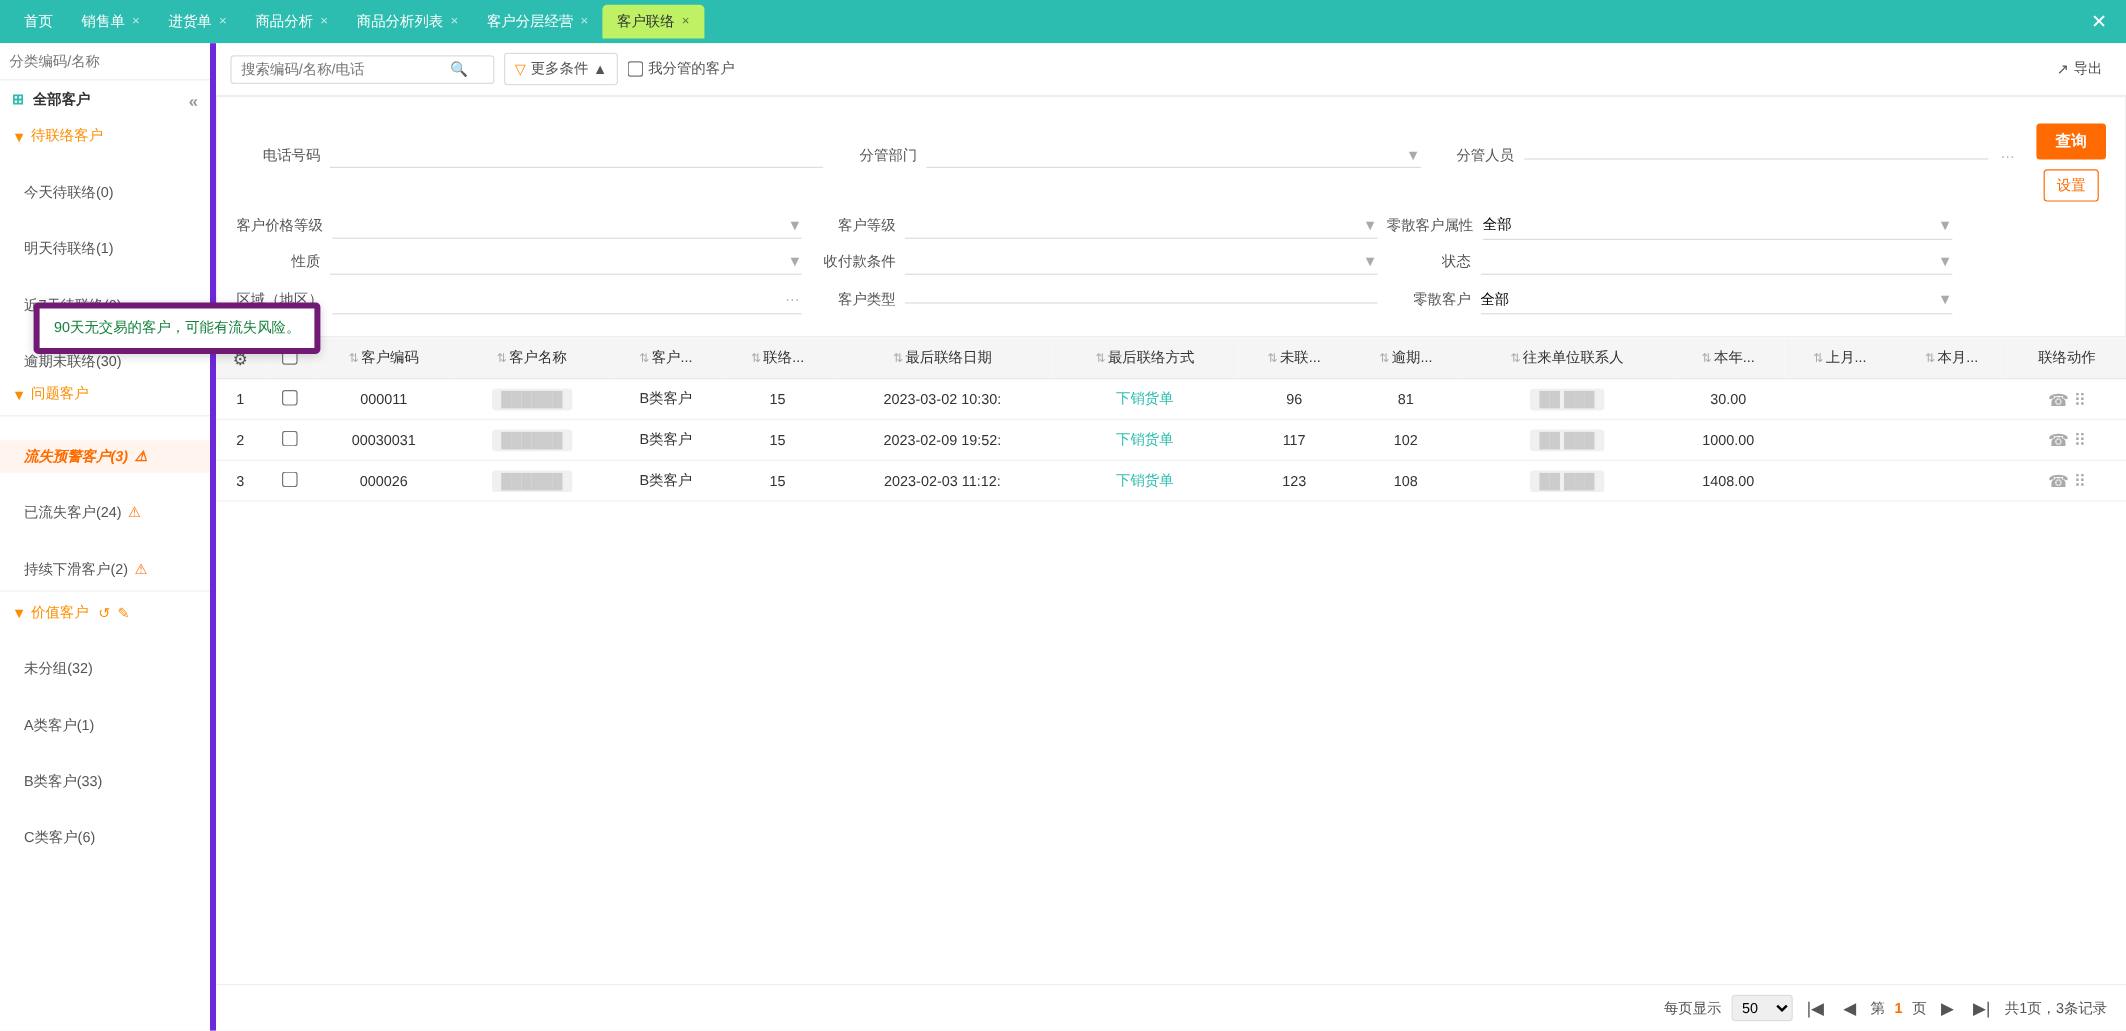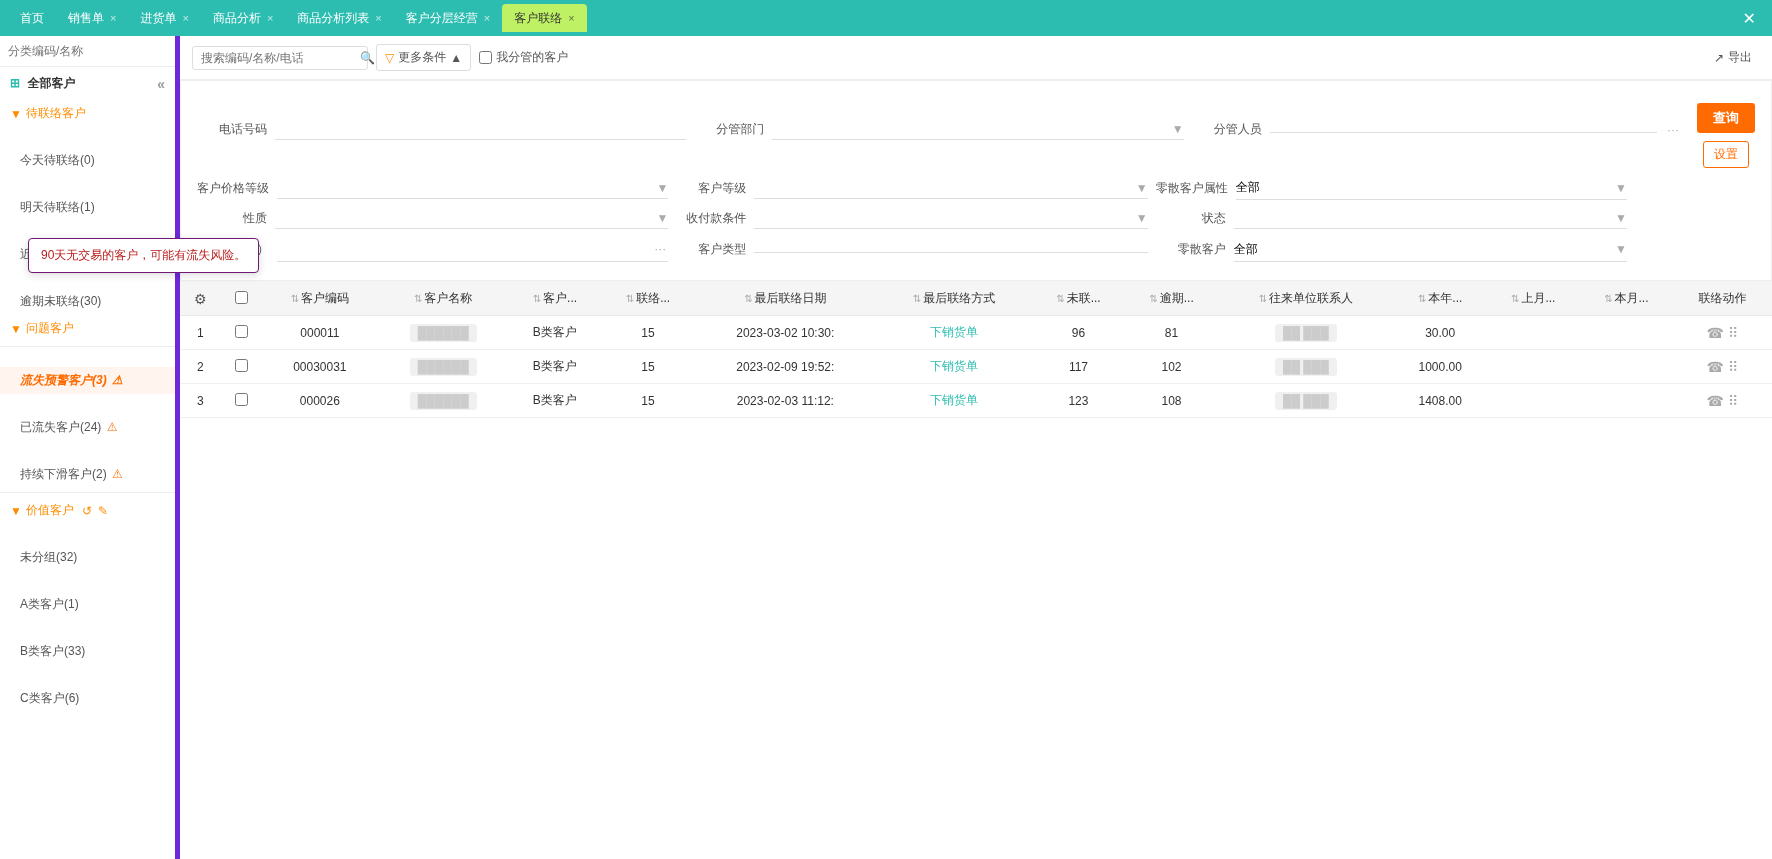--- a/index.html
+++ b/index.html
@@ -124,21 +124,21 @@
       align-items: center;
       gap: 8px;
       border-bottom: 1px solid #eee;
     }
     .search-input-wrap {
       display: flex;
       align-items: flex-start;
       border: 1px solid #ddd;
       border-radius: 3px;
       padding: 4px 8px;
-      width: 176px;
+      width: 220px;
       gap: 4px;
     }
     .search-input-wrap input {
       border: none;
       outline: none;
       font-size: 12px;
       color: #999;
       width: 170px;
     }
     .search-icon { color: #ff8c00; cursor: pointer; }
@@ -284,28 +284,28 @@
     .td-blurred {
       color: #ccc;
       background: #f0f0f0;
       border-radius: 3px;
       padding: 2px 8px;
     }
 
     
     .tooltip-box {
       position: absolute;
-      top: 238px;
+      top: 252px;
       left: 28px;
       background: white;
-      border: 1px solid #701a75;
+      border: 5px solid #701a75;
       border-radius: 4px;
       padding: 8px 12px;
       box-shadow: 0 2px 8px rgba(0,0,0,0.15);
-      color: #b91c1c;
+      color: #15803d;
       font-size: 12px;
       white-space: nowrap;
       z-index: 100;
     }
 
     
     .table-footer {
       background: white;
       border-top: 1px solid #eee;
       padding: 8px 16px;
@@ -645,18 +645,34 @@
         <div class="row-actions">
           <span class="row-action-icon">☎</span>
           <span class="row-action-icon">⠿</span>
         </div>
       </td>
     </tr>
           </tbody>
       </table>
     </div>
 
+    <div class="table-footer">
+      <span>每页显示</span>
+      <select class="page-size-select">
+        <option>50</option>
+        <option>100</option>
+        <option>200</option>
+      </select>
+      <span class="page-btn">|◀</span>
+      <span class="page-btn">◀</span>
+      <span>第</span>
+      <span class="page-num">1</span>
+      <span>页</span>
+      <span class="page-btn">▶</span>
+      <span class="page-btn">▶|</span>
+      <span>共1页，3条记录</span>
+    </div>
   </div>
 </div>
 
 <div class="tooltip-box">
   <span>90天无交易的客户，可能有流失风险。</span>
 </div>
 
 </body></html>

